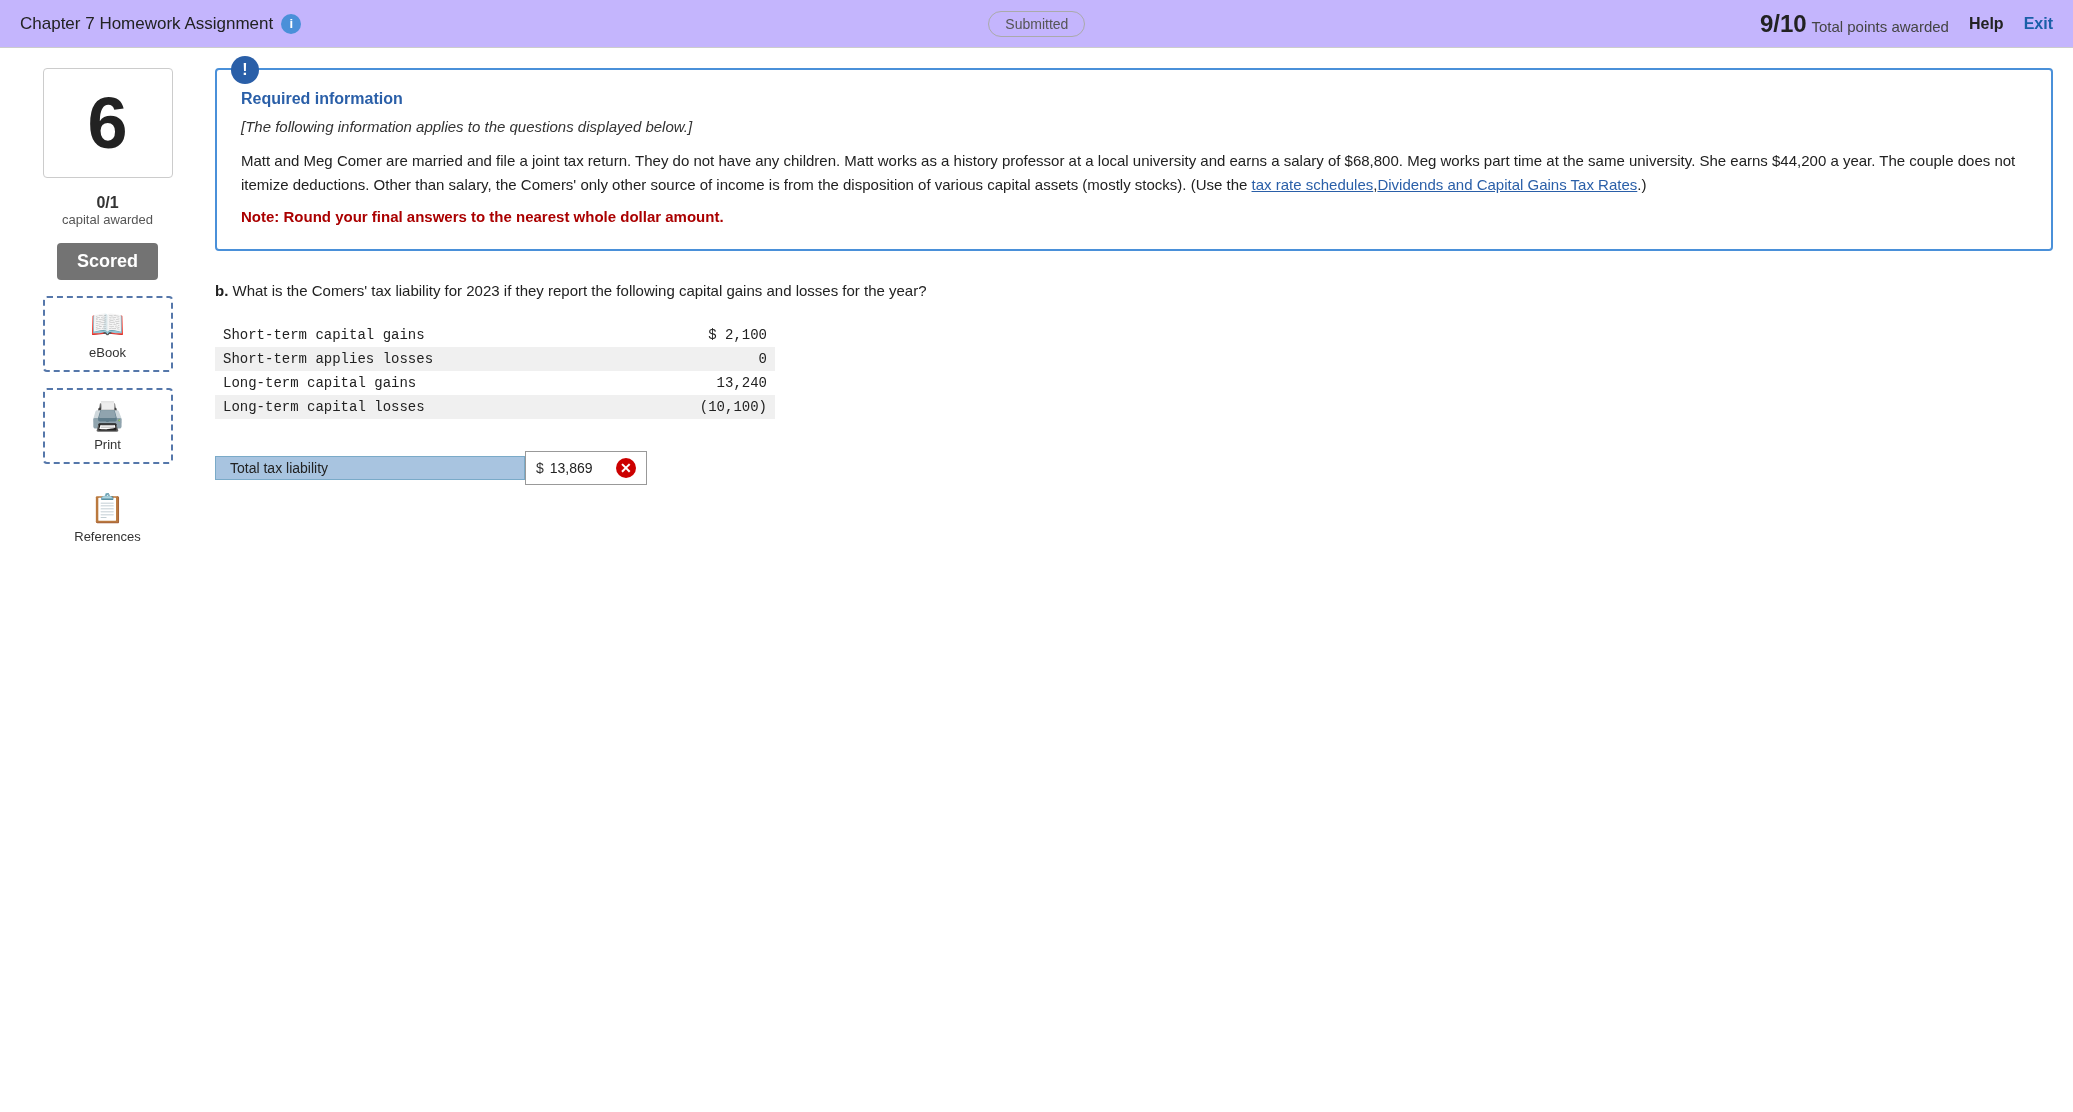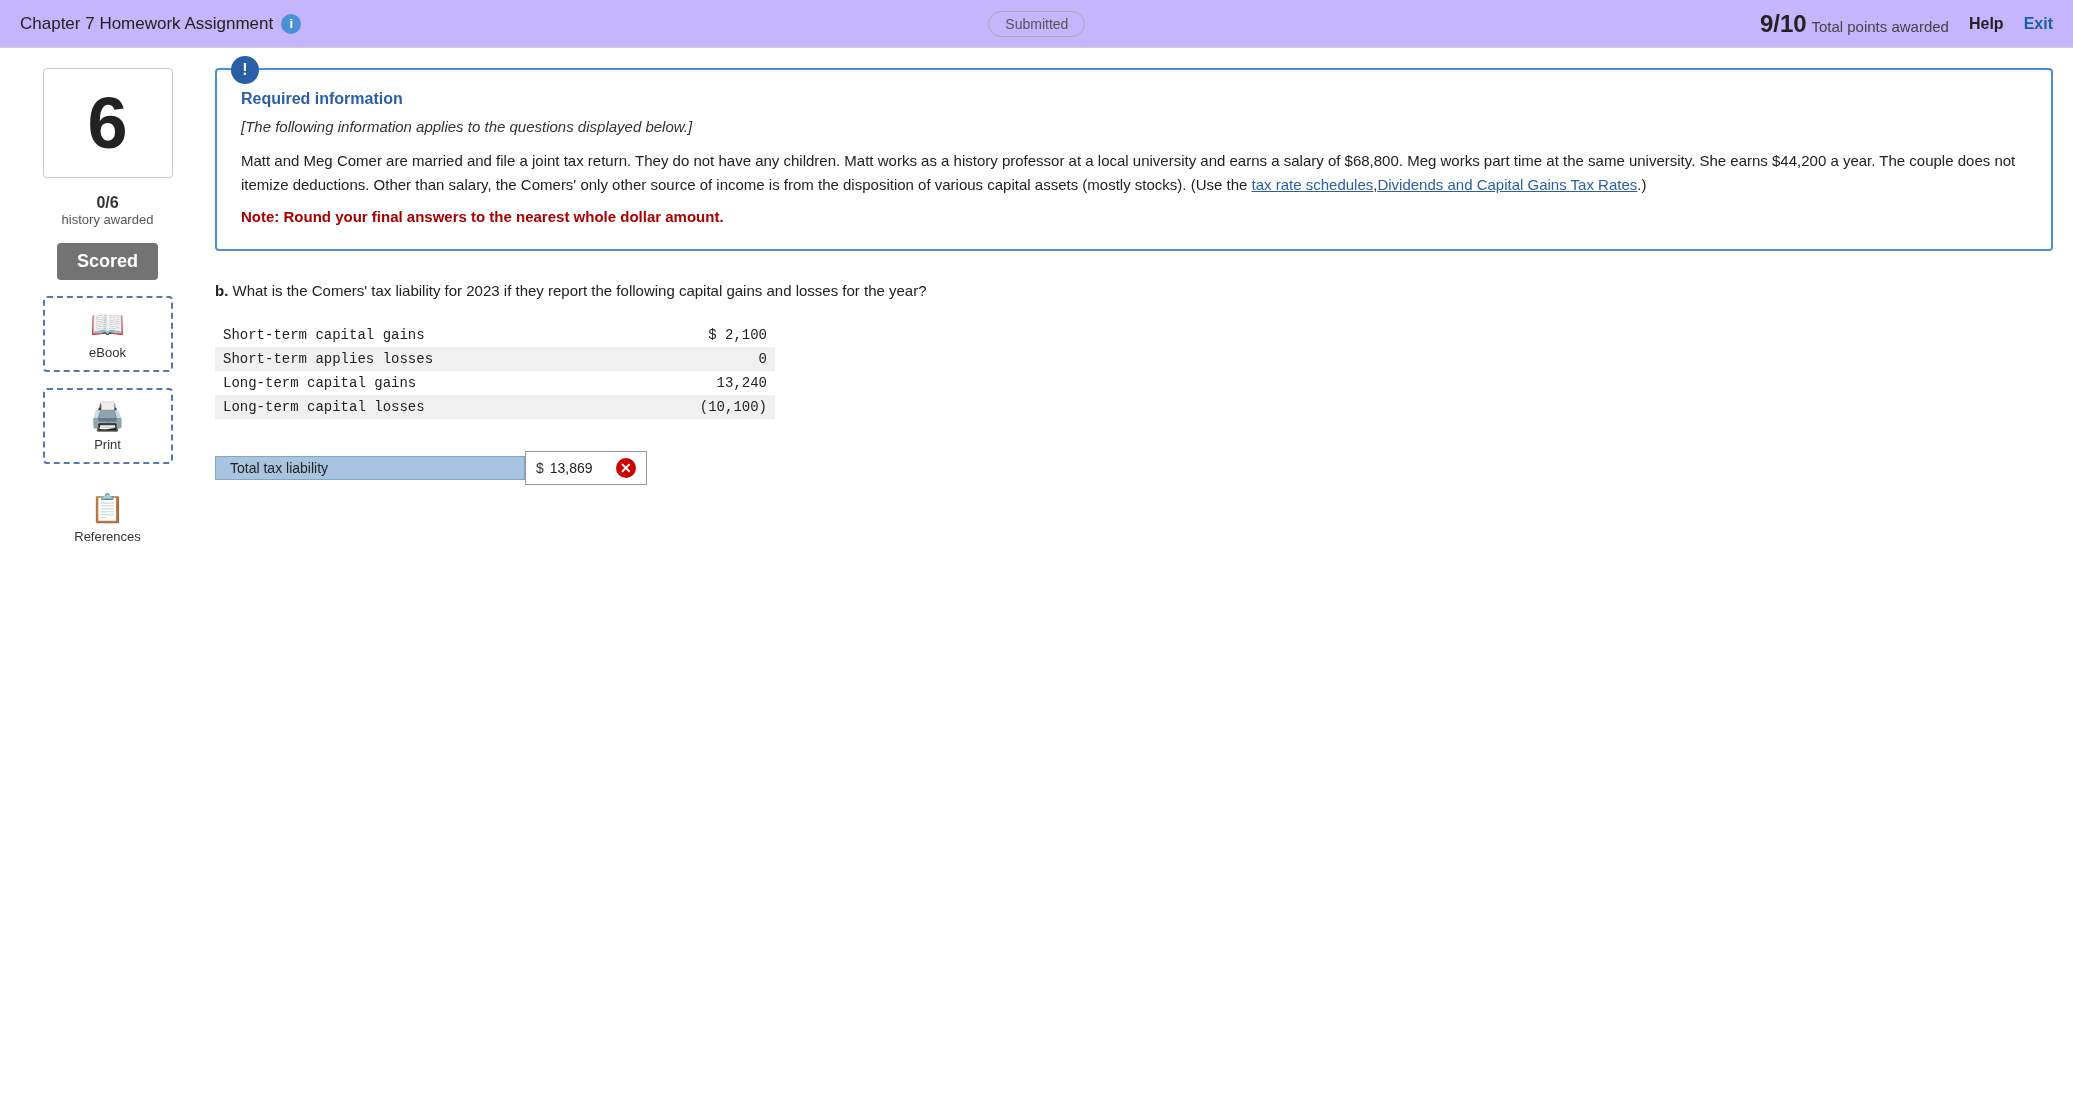--- a/index.html
+++ b/index.html
@@ -296,22 +296,22 @@
   <span class="header-exit">Exit</span>
 </div>
 
 <div class="main">
 
   <div class="sidebar">
     <div class="question-number-box">
       <span>6</span>
     </div>
     <div class="points-box">
-      <div class="points-fraction">0/6</div>
-      <div class="points-text">history awarded</div>
+      <div class="points-fraction">0/1</div>
+      <div class="points-text">capital awarded</div>
     </div>
     <button class="scored-btn">Scored</button>
 
     <div class="sidebar-tool">
       <div class="sidebar-tool-icon">📖</div>
       <div class="sidebar-tool-label">eBook</div>
     </div>
 
     <div class="sidebar-tool">
       <div class="sidebar-tool-icon">🖨️</div>

